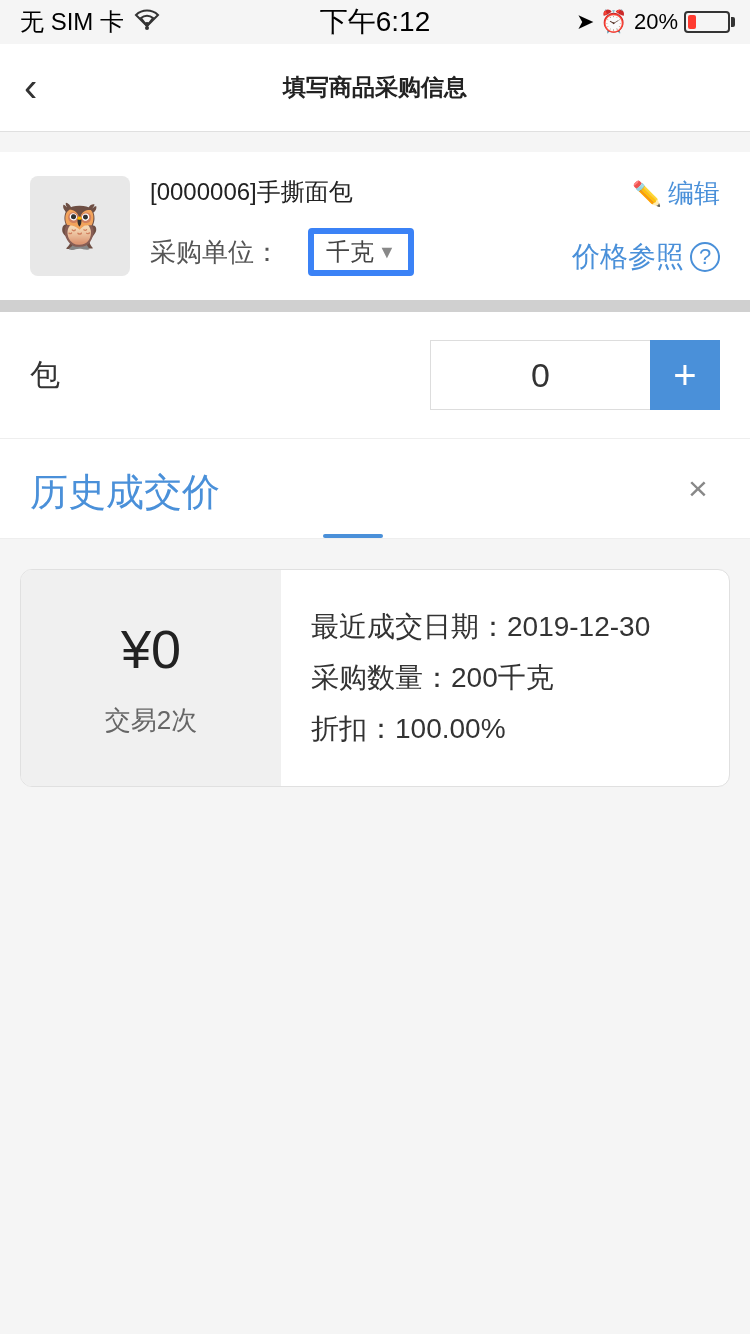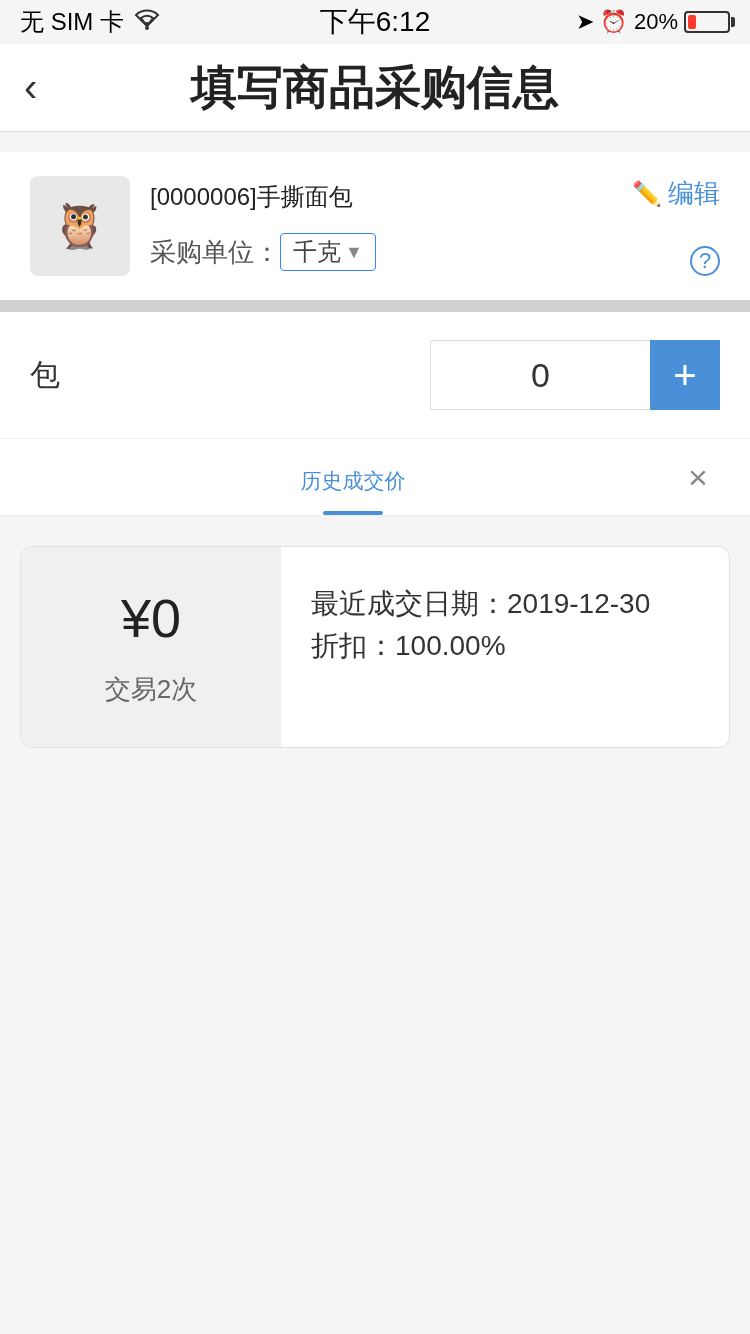--- a/index.html
+++ b/index.html
@@ -85,21 +85,21 @@
     .nav-back {
       position: absolute;
       left: 24px;
       font-size: 40px;
       color: #333;
       cursor: pointer;
       display: flex;
       align-items: center;
     }
     .nav-title {
-      font-size: 46px;
+      font-size: 23px;
       font-weight: 600;
       color: #222;
     }
 
     
     .product-card {
       background: #fff;
       margin-top: 20px;
       padding: 24px 30px;
     }
@@ -133,26 +133,26 @@
     }
     .product-name {
       font-size: 24px;
       font-weight: 500;
       color: #222;
       margin-bottom: 20px;
     }
     .product-unit-row {
       display: flex;
       align-items: center;
-      gap: 0;
+      gap: 28px;
       font-size: 26px;
       color: #555;
     }
     .unit-badge {
-      border: 1px solid #3b82f6;
+      border: 6px solid #3b82f6;
       border-radius: 4px;
       padding: 2px 12px;
       font-size: 24px;
       color: #444;
       display: flex;
       align-items: center;
       gap: 4px;
       background: #fff;
     }
     .unit-arrow {
@@ -255,23 +255,23 @@
       background: #fff;
       display: flex;
       align-items: center;
       padding: 0 30px;
       border-bottom: 1px solid #eee;
       position: relative;
       margin-top: 0;
     }
     .tab-item {
       flex: 1;
-      text-align: center;
+      text-align: left;
       padding: 28px 0 20px;
-      font-size: 21px;
+      font-size: 38px;
       color: #888;
       cursor: pointer;
       position: relative;
     }
     .tab-item.active {
       color: #4a90d9;
     }
     .tab-item.active::after {
       content: '';
       position: absolute;
@@ -326,21 +326,21 @@
     .price-trades {
       font-size: 26px;
       color: #666;
       margin-top: 23px;
     }
     .price-card-right {
       flex: 1;
       padding: 36px 30px;
       display: flex;
       flex-direction: column;
-      gap: 0;
+      gap: 9px;
     }
     .price-detail-row {
       font-size: 28px;
       color: #333;
       line-height: 1.5;
     }
   </style>
 </head>
 <body>
 
@@ -390,20 +390,21 @@
           </div>
         </div>
       </div>
     </div>
     <div class="product-right">
       <div class="product-edit">
         <span style="font-size:24px;">✏️</span>
         <span>编辑</span>
       </div>
       <div class="price-ref">
+        <span>价格参照</span>
         <div class="price-ref-question">?</div>
       </div>
     </div>
   </div>
 </div>
 
 <div class="gray-bar"></div>
 
 <div class="quantity-row">
   <div class="quantity-label">
@@ -432,17 +433,20 @@
       <div class="price-amount">
         <span>¥</span><span>0</span>
       </div>
       <div class="price-trades">交易2次</div>
     </div>
     <div class="price-card-right">
       <div class="price-detail-row">
         <span>最近成交日期：</span><span>2019-12-30</span>
       </div>
       <div class="price-detail-row">
+        <span>采购数量：</span><span>200千克</span>
+      </div>
+      <div class="price-detail-row">
         <span>折扣：</span><span>100.00%</span>
       </div>
     </div>
   </div>
 </div>
 
 </body></html>

